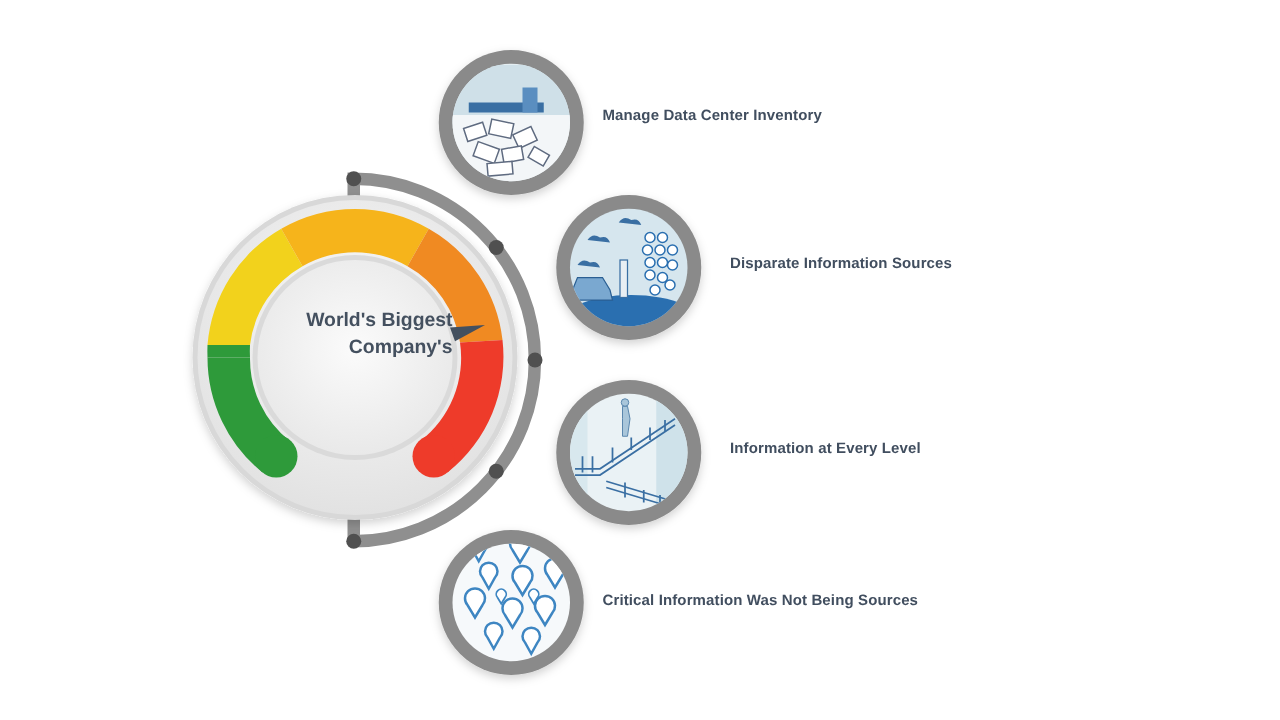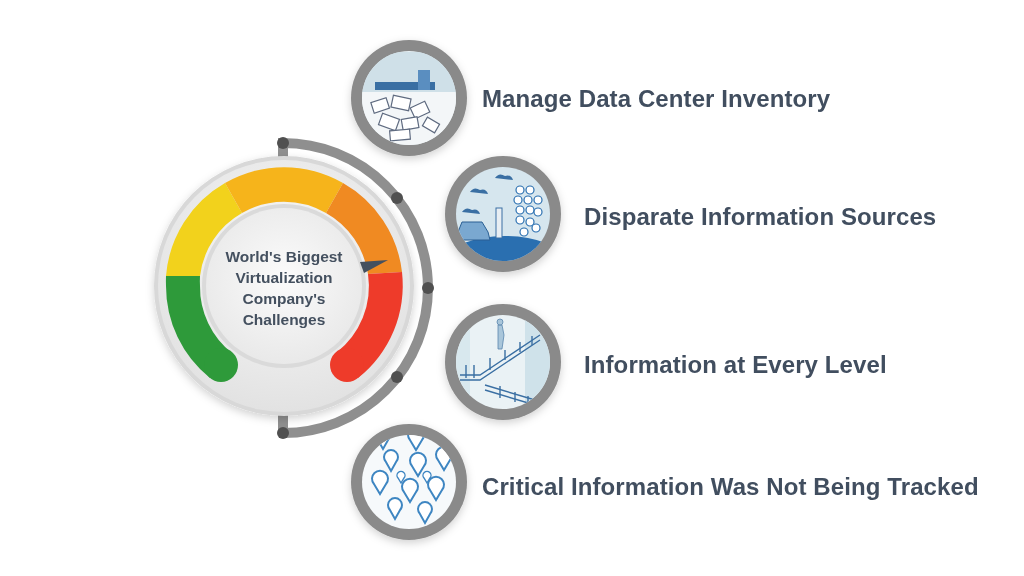--- a/index.html
+++ b/index.html
@@ -1,20 +1,20 @@
 <!DOCTYPE html>
 <html><head>
 <meta charset="utf-8">
 <style>
   html, body { margin:0; padding:0; }
   body { width:1024px; height:576px; background:#ffffff; position:relative; overflow:hidden;
          font-family:"Liberation Sans", "DejaVu Sans", sans-serif; }
   #diagram { position:absolute; left:0; top:0; width:1024px; height:576px; }
-  .label { position:absolute; font-weight:bold; color:#414e5f; font-size:24px; white-space:nowrap; letter-spacing:0.1px; }
-  .center-text { position:absolute; left:206px; top:246px; width:156px; text-align:center;
+  .label { position:absolute; font-weight:bold; color:#414e5f; font-size:12px; white-space:nowrap; letter-spacing:0.1px; }
+  .center-text { position:absolute; left:206px; top:246px; width:156px; text-align:right;
                  font-weight:bold; color:#44505f; font-size:15.5px; line-height:21px; }
   .center-text span { display:block; }
 </style>
 </head>
 <body>
 
 <svg id="diagram" width="1024" height="576" viewBox="0 0 1024 576" xmlns="http://www.w3.org/2000/svg">
   <defs>
     <radialGradient id="discGrad" cx="50%" cy="40%" r="60%">
       <stop offset="0%" stop-color="#fafafa"></stop>
@@ -165,21 +165,19 @@
       <path d="M 420 514 a 7 7 0 1 1 10 0 l -5 9 z"></path>
       <path d="M 398 478 a 4 4 0 1 1 6 0 l -3 5 z" stroke-width="1.4"></path>
       <path d="M 444 440 a 4 4 0 1 1 6 0 l -3 5 z" stroke-width="1.4"></path>
       <path d="M 424 478 a 4 4 0 1 1 6 0 l -3 5 z" stroke-width="1.4"></path>
     </g>
   </g>
 </svg>
 
 <div class="center-text">
   <span>World's Biggest</span>
-  <span>Virtualization</span>
   <span>Company's</span>
-  <span>Challenges</span>
 </div>
 
 <div class="label" style="left:482px; top:85px;">Manage Data Center Inventory</div>
 <div class="label" style="left:584px; top:203px;">Disparate Information Sources</div>
 <div class="label" style="left:584px; top:351px;">Information at Every Level</div>
-<div class="label" style="left:482px; top:473px;">Critical Information Was Not Being Tracked</div>
+<div class="label" style="left:482px; top:473px;">Critical Information Was Not Being Sources</div>
 
 </body></html>

